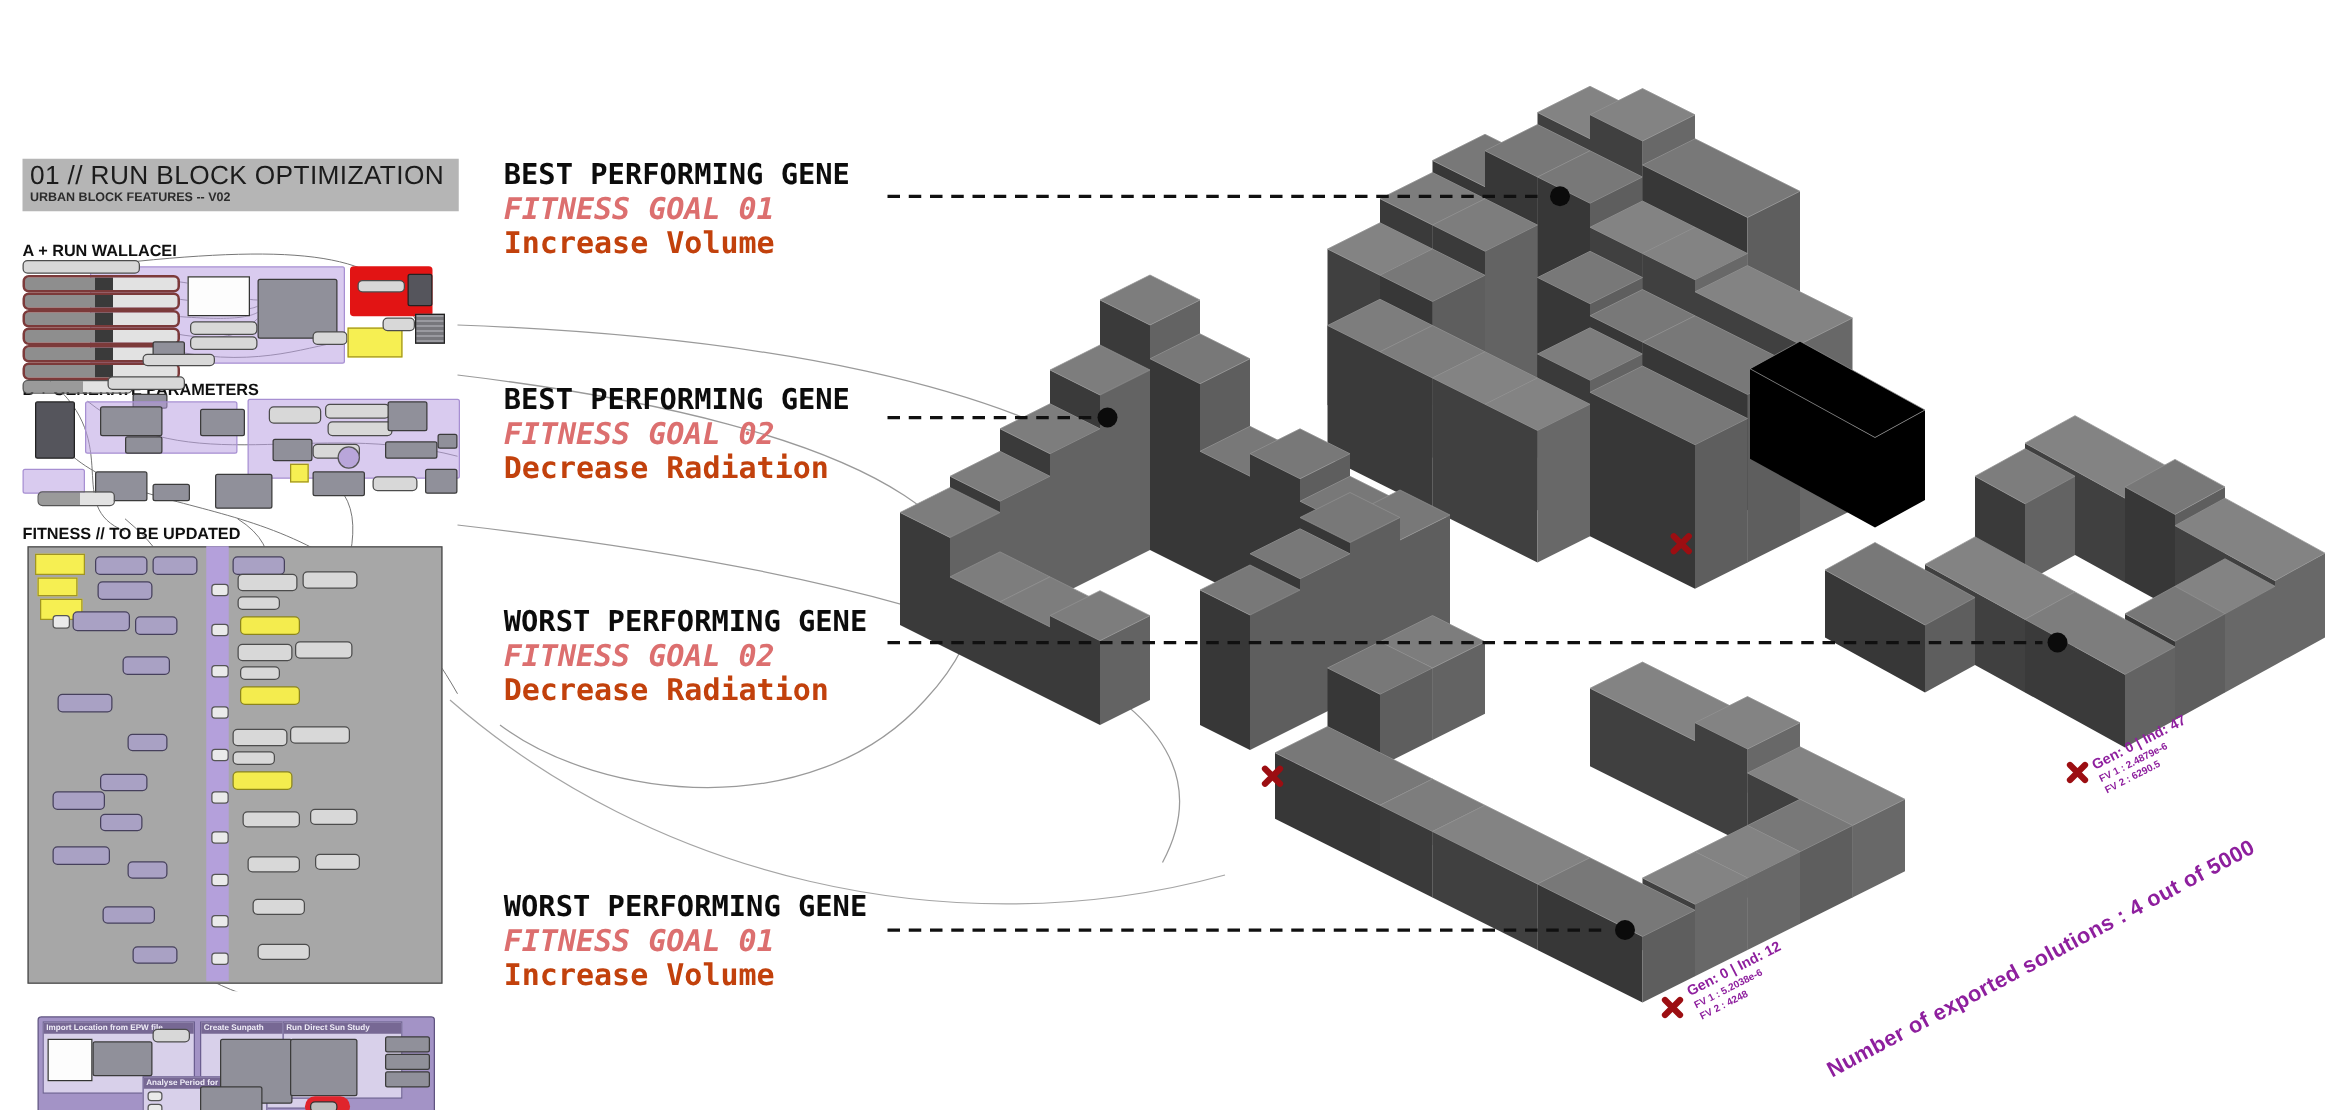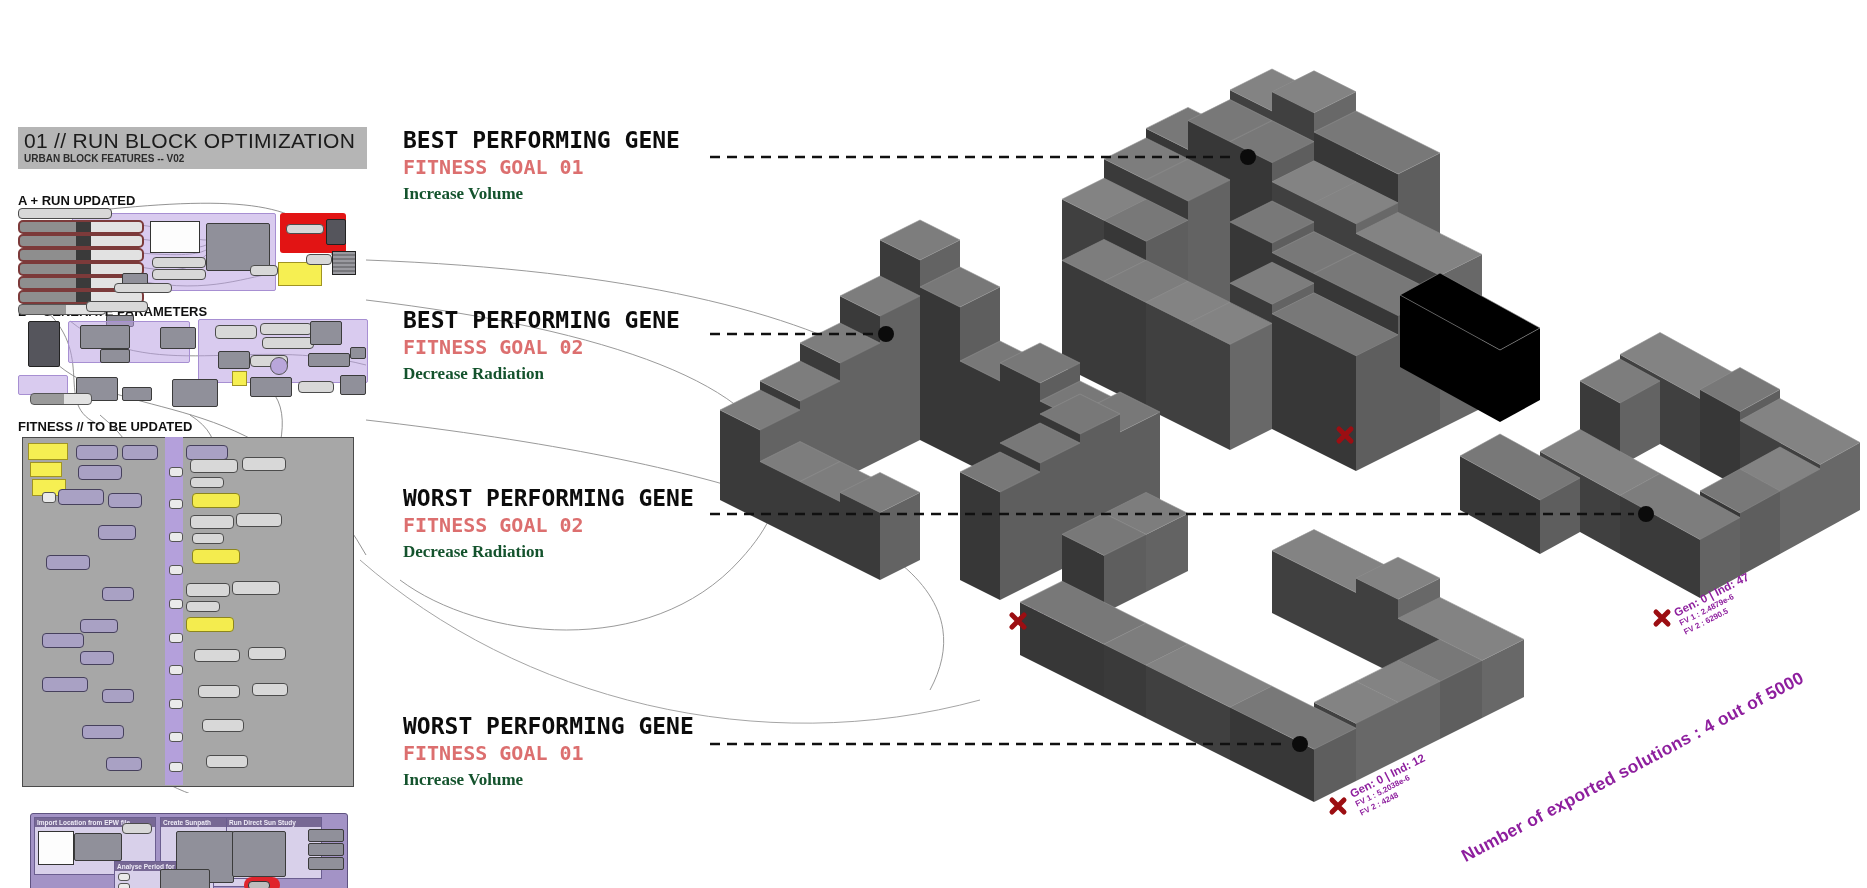--- a/index.html
+++ b/index.html
@@ -33,22 +33,22 @@
   .bgrp{background:#a393c6;border:1px solid #5f5380;border-radius:3px;}
   .sub{background:#d8d0ea;border:1px solid #6b5e90;box-sizing:border-box;}
   .subhdr{background:#776894;color:#efecf7;font-size:6.5px;line-height:9px;padding:0 2px;white-space:nowrap;overflow:hidden;font-weight:bold;}
   .redpill{background:#e0242c;border-radius:9px;}
   .panelsm{background:#77777c;border:1px solid #222;background-image:repeating-linear-gradient(#9a9aa0 0 2px,transparent 2px 4px);}
 
   
   .ann{position:absolute;left:403px;z-index:20;}
   .mono{font-family:"DejaVu Sans Mono",monospace;white-space:nowrap;}
   .ann-title{font-size:23px;font-weight:bold;color:#0c0c0c;line-height:28px;}
-  .ann-goal{font-size:20px;font-weight:bold;color:var(--goal,#dc6f6f);line-height:27px;}
-  .ann-desc{font-size:17px;font-weight:bold;color:#14532d;line-height:26px;font-family:Liberation Serif, serif;}
+  .ann-goal{font-size:24px;font-weight:bold;color:var(--goal,#dc6f6f);line-height:27px;font-style:italic;}
+  .ann-desc{font-size:24px;font-weight:bold;color:#c2410c;line-height:26px;}
 
   
   .lab3d{position:absolute;color:var(--purple,#8e1f9e);transform:rotate(-27deg);transform-origin:0 0;white-space:nowrap;}
   .lab3d .l1{font-size:11.5px;font-weight:bold;line-height:13px;}
   .lab3d .lfv{font-size:8px;font-weight:bold;line-height:10px;}
   .note{position:absolute;left:1458px;top:848px;font-size:17.5px;font-weight:bold;color:var(--purple,#8e1f9e);transform:rotate(-28deg);transform-origin:0 0;white-space:nowrap;z-index:20;letter-spacing:.3px;}
 </style>
 </head>
 <body>
 
@@ -76,21 +76,21 @@
       <path d="M250,256 C320,300 200,420 230,560" fill="none" stroke="#777" stroke-width=".8"></path>
       <path d="M160,660 C240,700 280,660 300,700" fill="none" stroke="#777" stroke-width=".8"></path>
       <path d="M30,180 C90,230 40,280 90,300" fill="none" stroke="#777" stroke-width=".8"></path>
     </svg>
 
     <div class="titlebar">
       <div class="t1">01 // RUN BLOCK OPTIMIZATION</div>
       <div class="t2">URBAN BLOCK FEATURES  --  V02</div>
     </div>
 
-    <div class="seclab" style="left:8px;top:68px">A + RUN UPDATED</div>
+    <div class="seclab" style="left:8px;top:68px">A + RUN WALLACEI</div>
     <div class="seclab" style="left:8px;top:179px">B + GENERATE PARAMETERS</div>
     <div class="seclab" style="left:8px;top:294px">FITNESS // TO BE UPDATED</div>
 
   <div class="abs grp" style="left: 62px; top: 88px; width: 202px; height: 76px;"></div>
       <div class="abs cap" style="left: 8px; top: 83px; width: 92px; height: 9px;"></div>
       <div class="abs sliderR" style="left: 8px; top: 95px; width: 122px; height: 10px;"></div>
       <div class="abs sliderR" style="left: 8px; top: 109px; width: 122px; height: 10px;"></div>
       <div class="abs sliderR" style="left: 8px; top: 123px; width: 122px; height: 10px;"></div>
       <div class="abs sliderR" style="left: 8px; top: 137px; width: 122px; height: 10px;"></div>
       <div class="abs sliderR" style="left: 8px; top: 151px; width: 122px; height: 10px;"></div>

